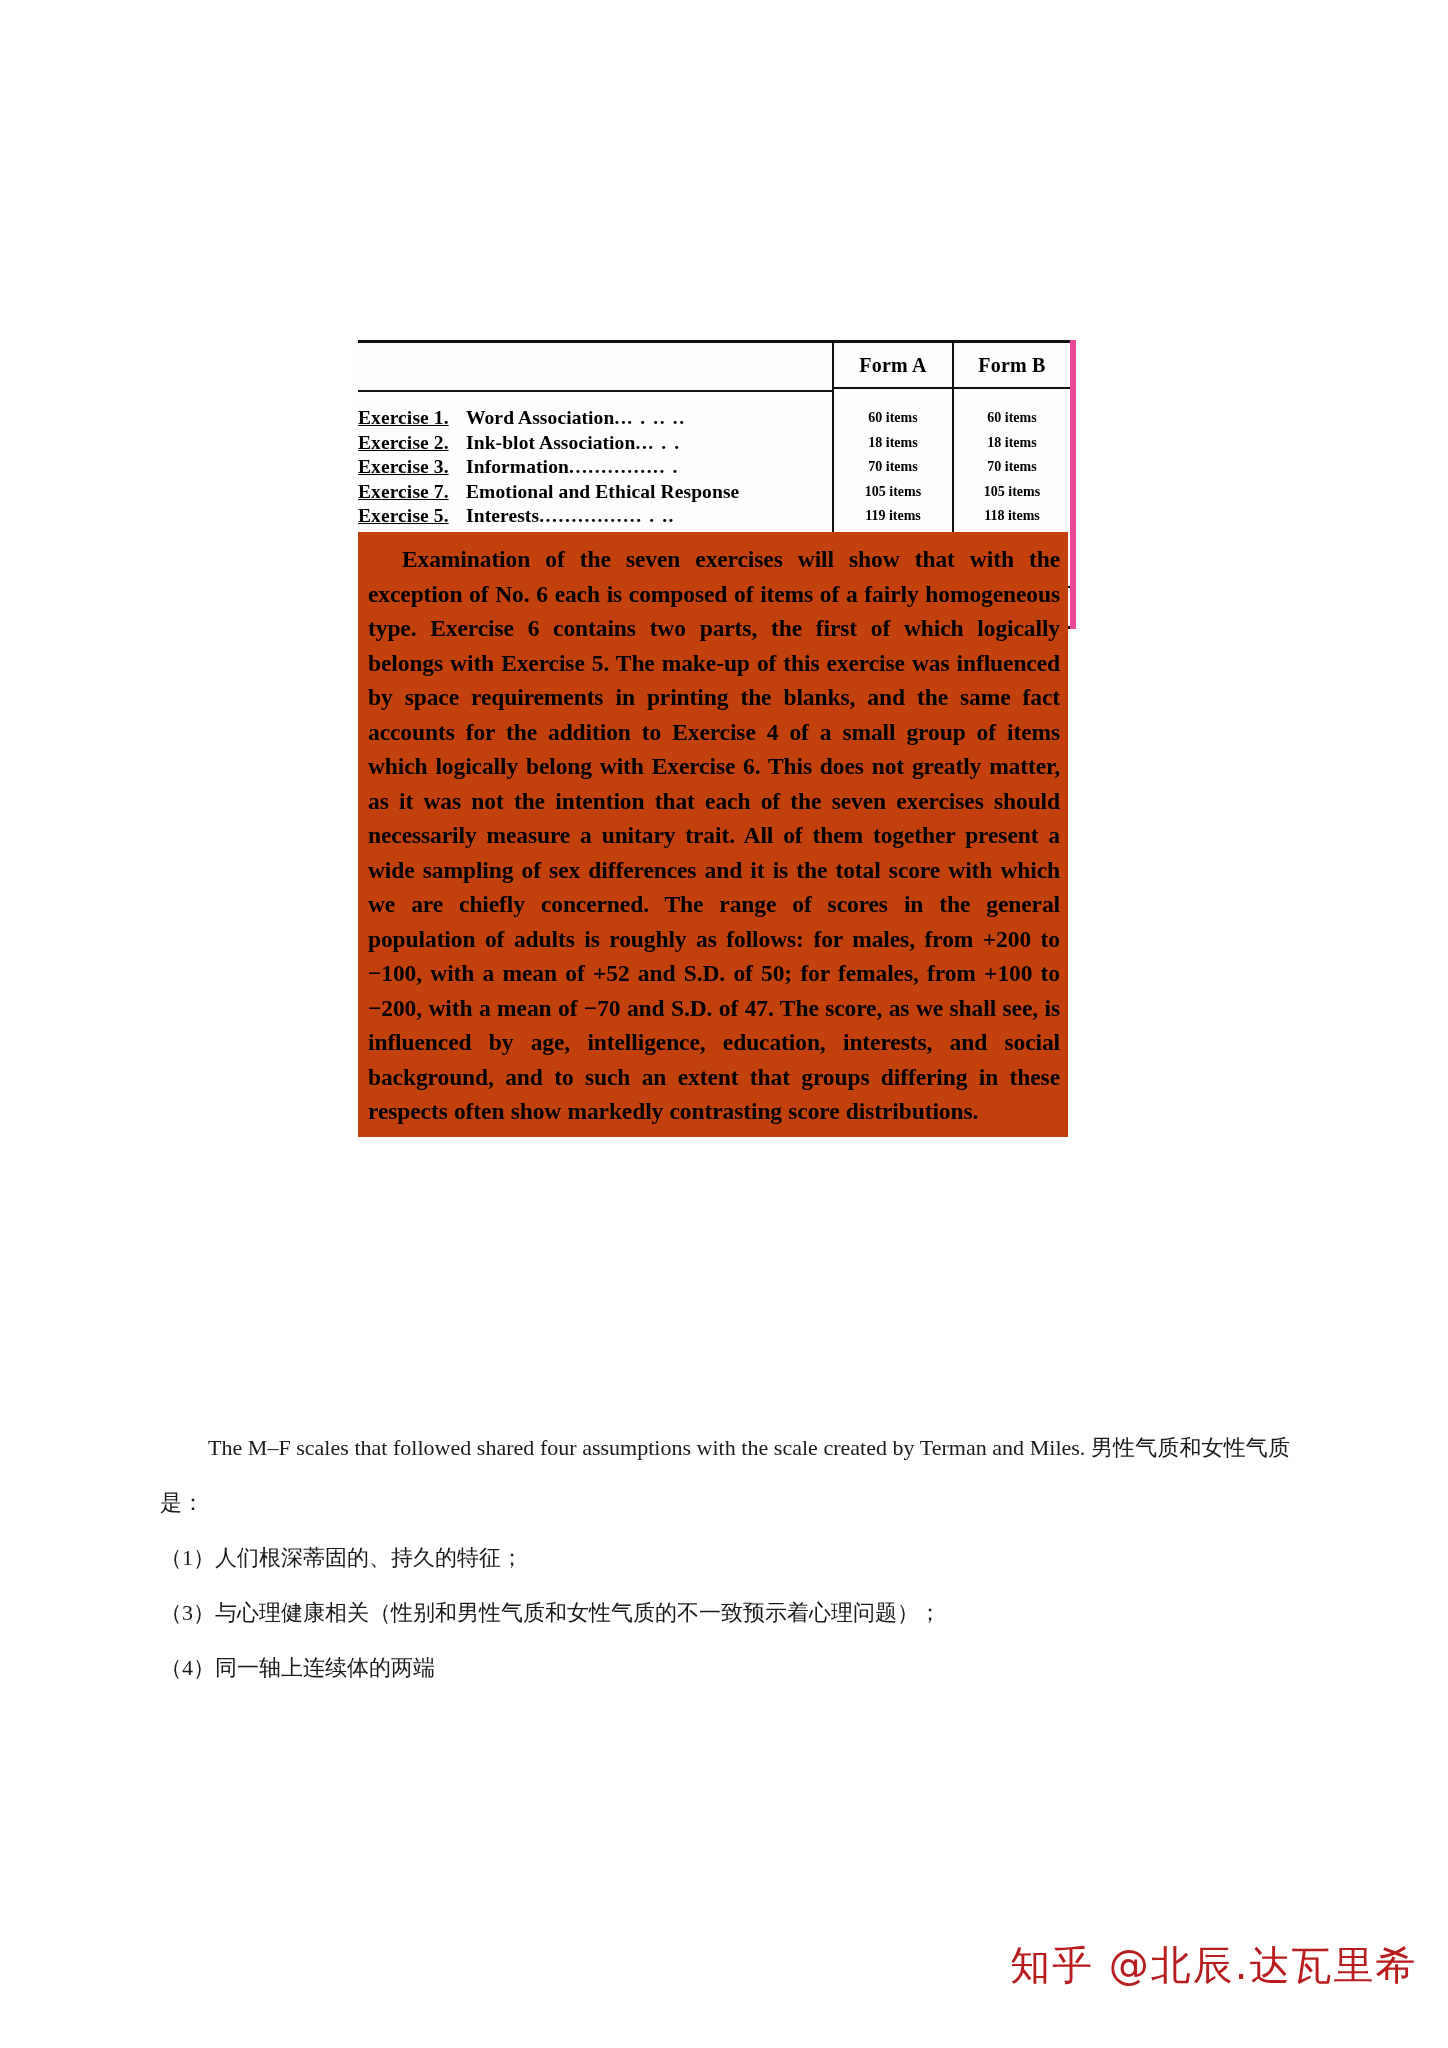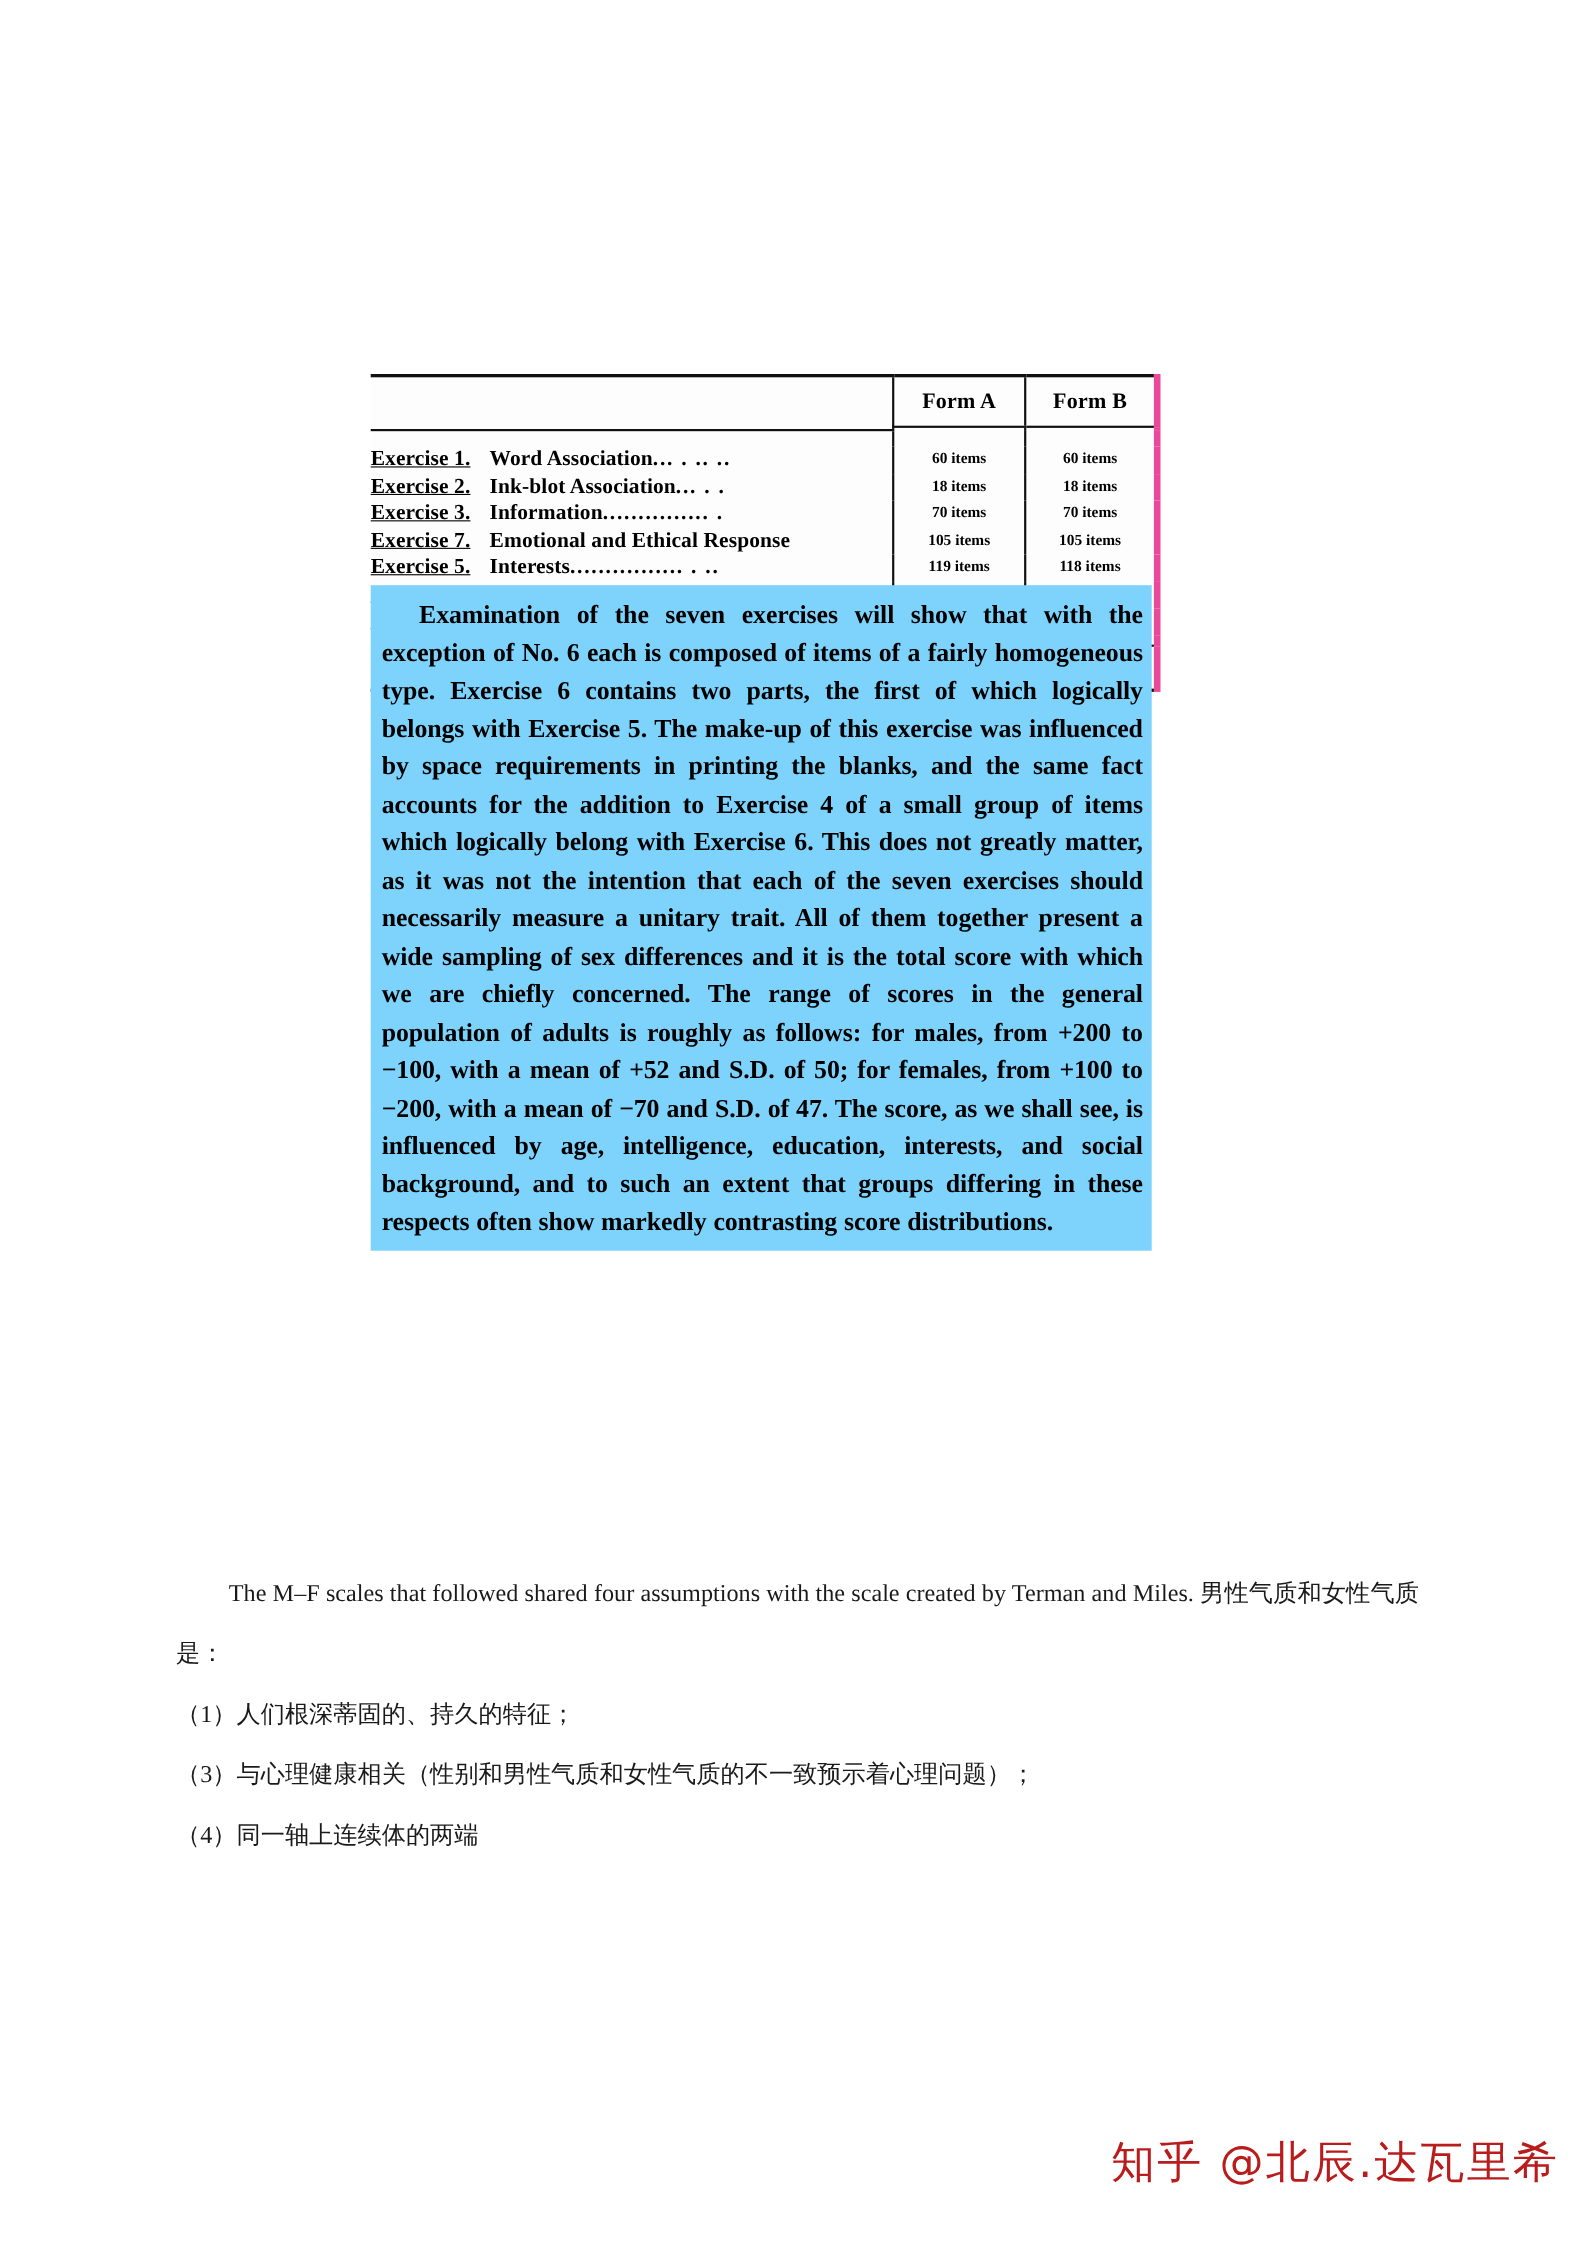--- a/index.html
+++ b/index.html
@@ -12,21 +12,21 @@
     height: 2048px;
     position: relative;
     font-family: "Liberation Serif", "DejaVu Serif", serif;
     color: #000;
     overflow: hidden;
   }
 
   
   .scan-block {
     position: absolute;
-    left: 337px;
+    left: 358px;
     top: 340px;
     width: 715px;
   }
 
   
   .scan-table {
     width: 715px;
     border-collapse: collapse;
     font-family: "Liberation Serif", "DejaVu Serif", serif;
     background: #fdfdfd;
@@ -87,21 +87,21 @@
     vertical-align: bottom;
   }
   .spacer-row td { height: 14px; }
 
   
   .scan-para {
     position: absolute;
     left: 0px;
     top: 192px;
     width: 710px;
-    background: #7dd3fc;
+    background: #c2410c;
     padding: 10px 0 8px 0;
   }
   .scan-para p {
     margin: 0;
     font-family: "Liberation Serif", "DejaVu Serif", serif;
     font-size: 23.5px;
     line-height: 34.5px;
     font-weight: bold;
     text-align: justify;
     text-align-last: left;

